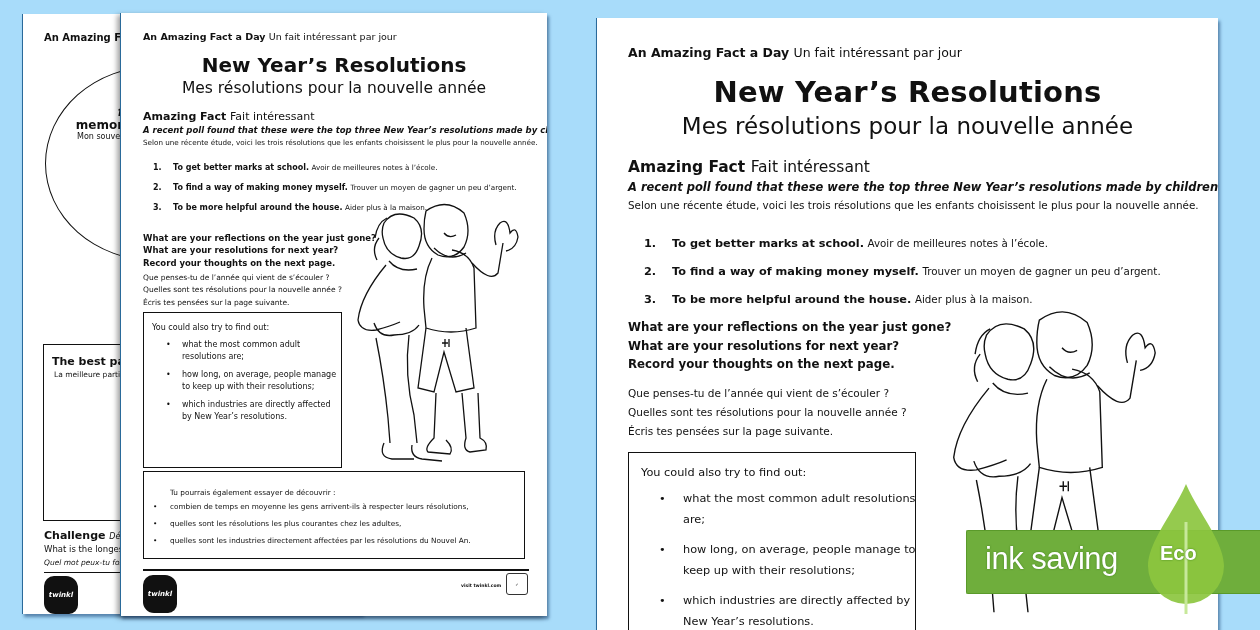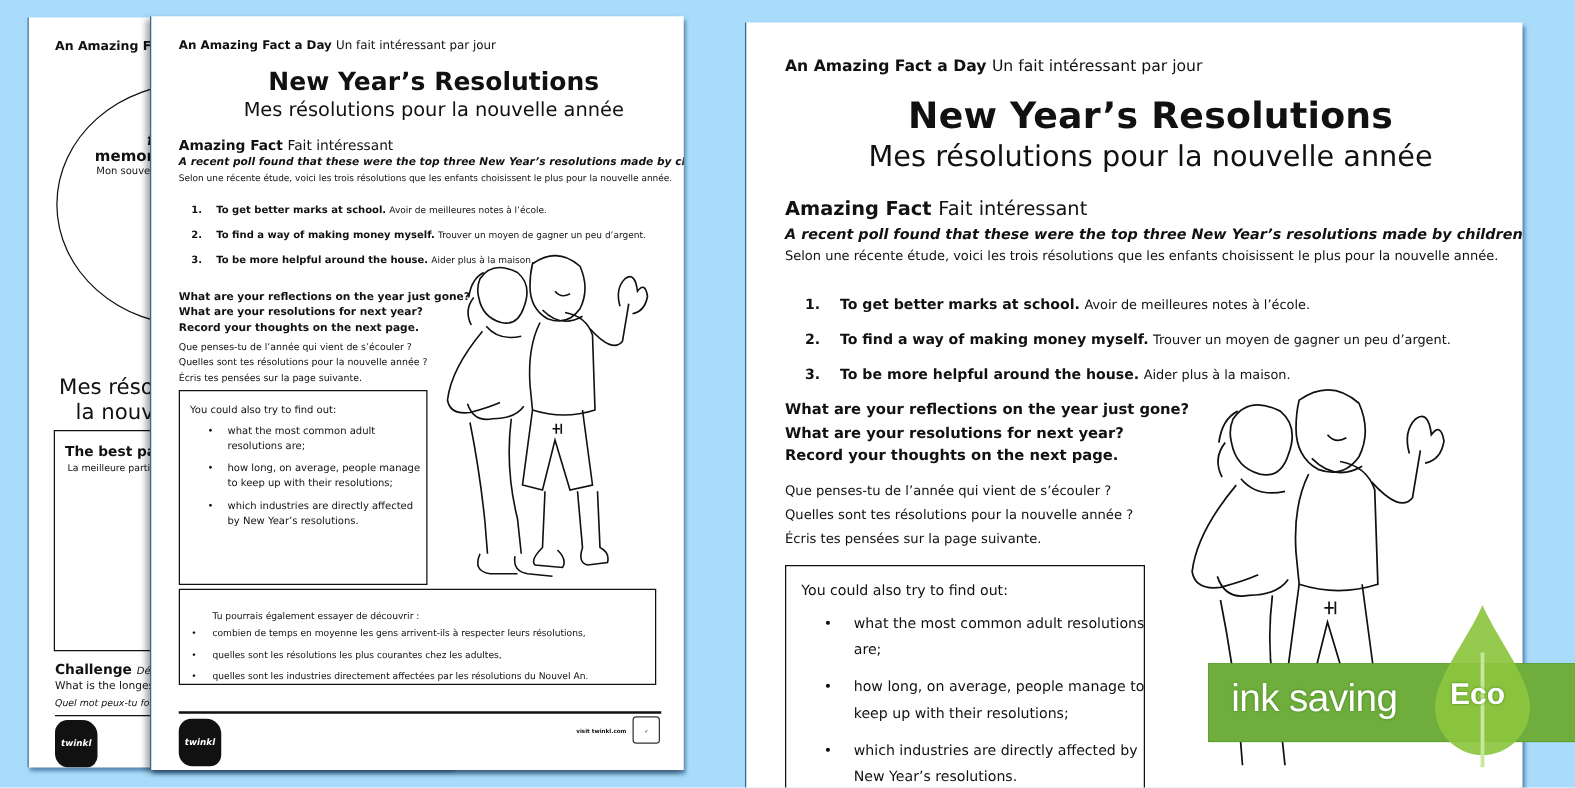--- a/index.html
+++ b/index.html
@@ -17,21 +17,21 @@
     box-shadow: 2px 3px 3px rgba(20,60,110,0.55);
     border-left: 1px solid #2a6a9a;
   }
   
   #page-back { left: 22px; top: 14px; width: 340px; height: 600px; }
   #page-mid  { left: 120px; top: 13px; width: 427px; height: 603px; box-shadow: -3px 2px 5px rgba(0,0,0,0.35), 2px 3px 3px rgba(20,60,110,0.55); }
   #page-front { left: 596px; top: 18px; width: 622px; height: 640px; }
 
   .hdr { font-weight: bold; }
   .hdr .fr { font-weight: normal; }
-  .center { text-align: center; margin-left: 13px; }
+  .center { text-align: center; }
 
   
   #page-back .topline { position: absolute; left: 21px; top: 18px; font-size: 10px; font-weight: bold; white-space: nowrap; }
   #page-back .circle { position: absolute; left: 22px; top: 52px; width: 220px; height: 195px; border: 1.3px solid #111; border-radius: 50%; }
   #page-back .fav { position: absolute; left: 48px; top: 92px; font-size: 12px; font-weight: bold; text-align: right; width: 60px; line-height: 13px; }
   #page-back .fav-fr { position: absolute; left: 54px; top: 118px; font-size: 8px; white-space: nowrap; }
   #page-back .my-title { position: absolute; left: 0; top: 244px; width: 100px; text-align: right; font-size: 18px; font-weight: bold; line-height: 21px; }
   #page-back .my-title-fr { position: absolute; left: 0; top: 286px; width: 100px; text-align: right; font-size: 17px; line-height: 20px; }
   #page-back .bestbox { position: absolute; left: 20px; top: 330px; width: 240px; height: 177px; border: 1.3px solid #111; }
   #page-back .bestbox .t { position: absolute; left: 8px; top: 10px; font-size: 11px; font-weight: bold; white-space: nowrap; }
@@ -61,21 +61,21 @@
   #page-mid .items .num { display: inline-block; width: 20px; font-weight: bold; }
   #page-mid .items .en { font-weight: bold; }
   #page-mid .items .frt { font-size: 7.2px; }
   #page-mid .q-en { position: absolute; left: 22px; top: 219px; font-size: 8.5px; font-weight: bold; line-height: 12.3px; white-space: nowrap; }
   #page-mid .q-fr { position: absolute; left: 22px; top: 259px; font-size: 7.5px; line-height: 12.3px; white-space: nowrap; }
   #page-mid .box-en { position: absolute; left: 22px; top: 299px; width: 199px; height: 156px; border: 1.3px solid #111; padding: 10px 0 0 8px; font-size: 8px; }
   #page-mid .box-en ul { list-style: none; margin-top: 7px; }
   #page-mid .box-en li { position: relative; padding-left: 30px; margin-bottom: 7px; line-height: 11.5px; width: 190px; }
   #page-mid .box-en li::before { content: "•"; position: absolute; left: 14px; }
   #page-mid .art { position: absolute; left: 233px; top: 190px; }
-  #page-mid .box-fr { position: absolute; left: 22px; top: 458px; width: 382px; height: 77px; border: 1.3px solid #111; font-size: 7.3px; padding: 16px 0 0 26px; }
+  #page-mid .box-fr { position: absolute; left: 22px; top: 458px; width: 382px; height: 88px; border: 1.3px solid #111; font-size: 7.3px; padding: 16px 0 0 26px; }
   #page-mid .box-fr ul { list-style: none; margin-top: 5px; }
   #page-mid .box-fr li { position: relative; padding-left: 13px; height: 17px; white-space: nowrap; margin-left: -13px; }
   #page-mid .box-fr li::before { content: "•"; position: absolute; left: -4px; }
   #page-mid .rule { position: absolute; left: 22px; top: 556px; width: 386px; border-top: 2px solid #111; }
   #page-mid .logo { position: absolute; left: 22px; top: 562px; }
   #page-mid .visit { position: absolute; left: 340px; top: 570px; font-size: 4.5px; font-weight: bold; }
   #page-mid .badge { position: absolute; left: 385px; top: 560px; width: 22px; height: 22px; border: 1px solid #333; border-radius: 3px; font-size: 4px; display: flex; align-items: center; justify-content: center; }
 
   
   #page-front .topline { position: absolute; left: 31px; top: 27px; font-size: 12.5px; white-space: nowrap; }
@@ -103,39 +103,35 @@
     background: #6fae3c; border: 1.5px solid #5a9a2a; border-right: none;
     border-radius: 2px 0 0 2px;
   }
   #eco-banner .label {
     position: absolute; left: 18px; top: 10px; font-size: 31px; color: #fff;
     font-family: "Liberation Sans", sans-serif; letter-spacing: -0.5px;
     text-shadow: 0 0 2px #3d7d1a;
   }
   #eco-drop { position: absolute; left: 1146px; top: 482px; }
   #eco-drop .eco-text {
-    position: absolute; left: 14px; top: 60px; font-size: 24px; font-weight: bold; color: #fff;
+    position: absolute; left: 14px; top: 60px; font-size: 20px; font-weight: bold; color: #fff;
     font-family: "Liberation Sans", sans-serif; text-shadow: 0 0 2px #3d7d1a;
   }
 </style>
 </head>
 <body>
 
 <div class="page" id="page-back">
   <div class="topline">An Amazing Fa</div>
   <div class="circle"></div>
   <div class="fav">
     <div style="font-style:italic">fa</div>
     <div>memory</div>
   </div>
   <div class="fav-fr">Mon souveni</div>
-  <div class="my-title-fr">
-    <div>Mes réso</div>
-    <div>la nouv</div>
-  </div>
   <div class="bestbox">
     <div class="t">The best part</div>
     <div class="s">La meilleure partie</div>
   </div>
   <div class="chal">
     <span>Challenge</span>
     <span class="fr">Défi</span>
   </div>
   <div class="chal-q">What is the longest</div>
   <div class="chal-q2" style="font-style:italic">Quel mot peux-tu form</div>

